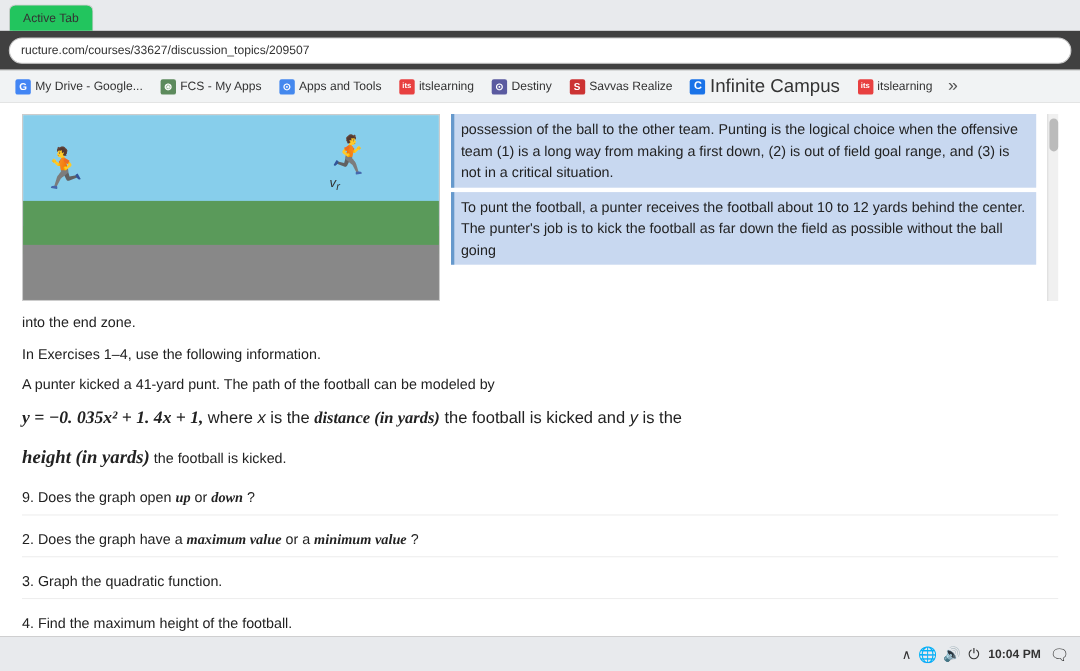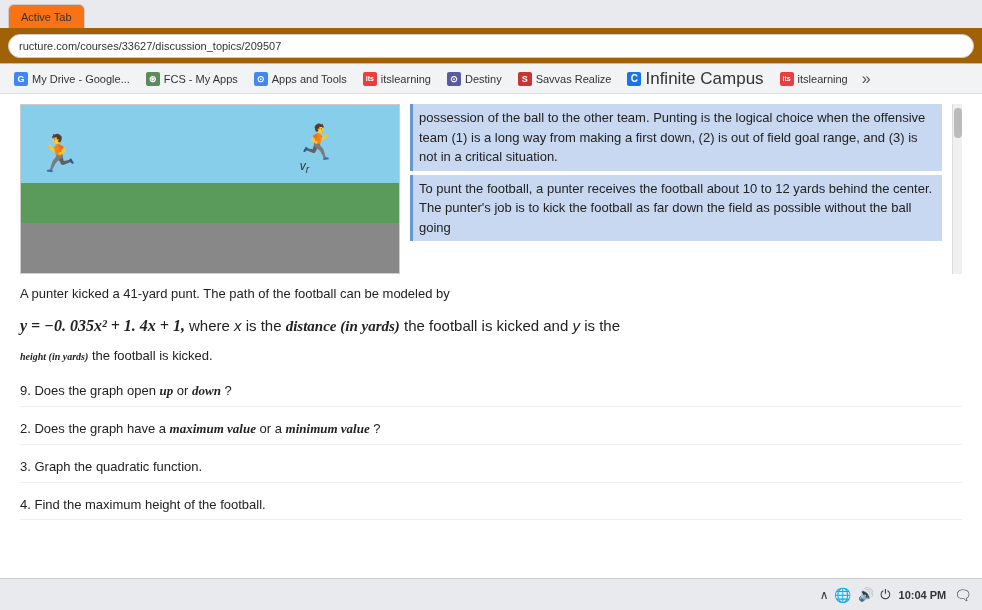--- a/index.html
+++ b/index.html
@@ -8,21 +8,21 @@
       font-size: 13px;
       background: #f1f1f1;
       width: 982px;
       height: 610px;
       overflow: hidden;
       position: relative;
     }
 
     
     .browser-top {
-      background: #a16207;
+      background: #404040;
       height: 36px;
       display: flex;
       align-items: center;
       padding: 0 8px;
       gap: 6px;
       border-bottom: 1px solid #bbb;
     }
     .url-bar {
       flex: 1;
       background: white;
@@ -37,21 +37,21 @@
     }
     .tab-strip {
       background: #e8eaed;
       height: 28px;
       display: flex;
       align-items: flex-end;
       padding: 0 8px;
       gap: 2px;
     }
     .tab {
-      background: #f97316;
+      background: #22c55e;
       height: 24px;
       padding: 0 12px;
       font-size: 11px;
       display: flex;
       align-items: center;
       border-radius: 6px 6px 0 0;
       border: 1px solid #ccc;
       border-bottom: none;
       color: #333;
     }
@@ -354,36 +354,42 @@
         <div class="highlighted-block">
           <span>To punt the football, a punter receives the football about 10 to 12 yards behind the center. The punter's job is to kick the football as far down the field as possible without the ball going</span>
         </div>
       </div>
 
       <div class="scrollbar-track">
         <div class="scrollbar-thumb"></div>
       </div>
     </div>
 
-
+    <p style="margin-bottom:8px;">
+      <span>into the end zone.</span>
+    </p>
+
+    <p style="margin-bottom:6px;">
+      <span>In Exercises 1–4, use the following information.</span>
+    </p>
 
     <p style="margin-bottom:0;">
       <span>A punter kicked a 41-yard punt. The path of the football can be modeled by</span>
     </p>
 
     <div class="math-equation">
       <span class="bold-serif" style="font-size:16px;">
         <em>y</em> = −0. 035<em>x</em>² + 1. 4<em>x</em> + 1,
       </span>
       <span> where <em>x</em> is the </span>
       <span class="italic-serif">distance (in yards)</span>
       <span> the football is kicked and <em>y</em> is the</span>
     </div>
     <div style="margin-bottom:10px;">
-      <span class="bold-serif" style="font-size:10px;">height (in yards)</span>
+      <span class="bold-serif" style="font-size:17px;">height (in yards)</span>
       <span>the football is kicked.</span>
     </div>
 
     <div class="question">
       <span>9. Does the graph open </span>
       <span class="bold-serif">up</span>
       <span> or </span>
       <span class="bold-serif">down</span>
       <span>?</span>
     </div>

